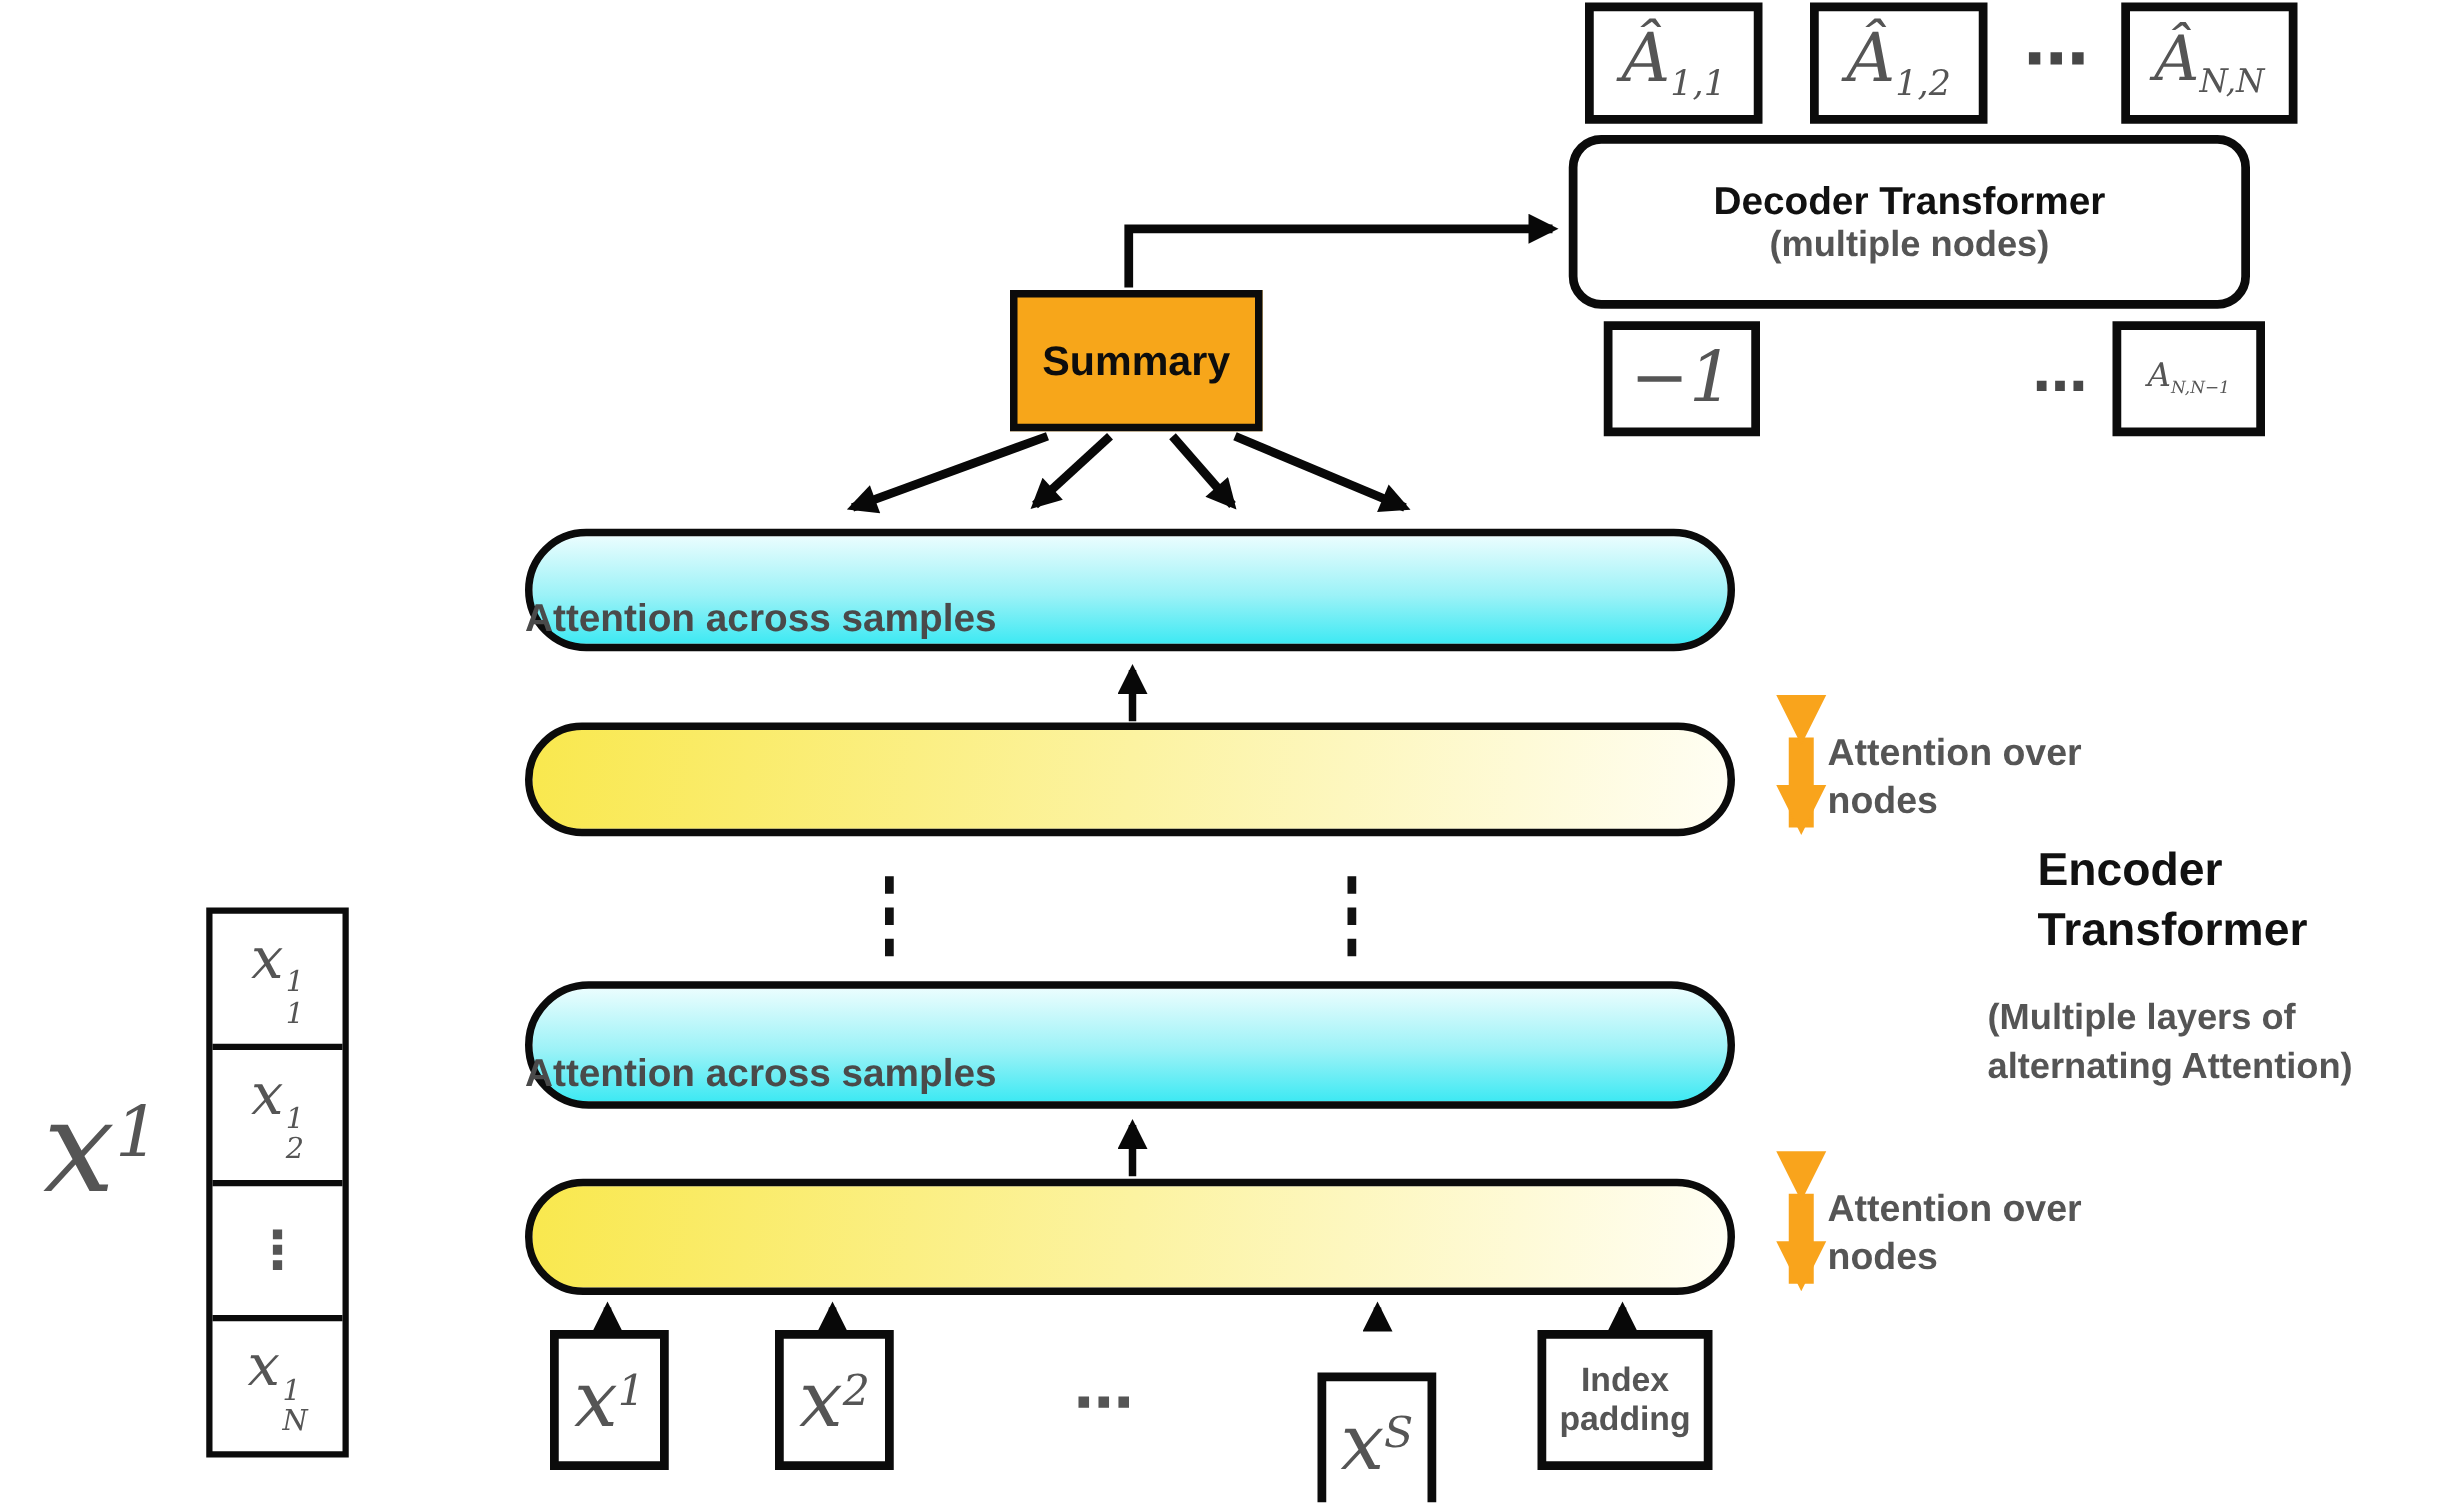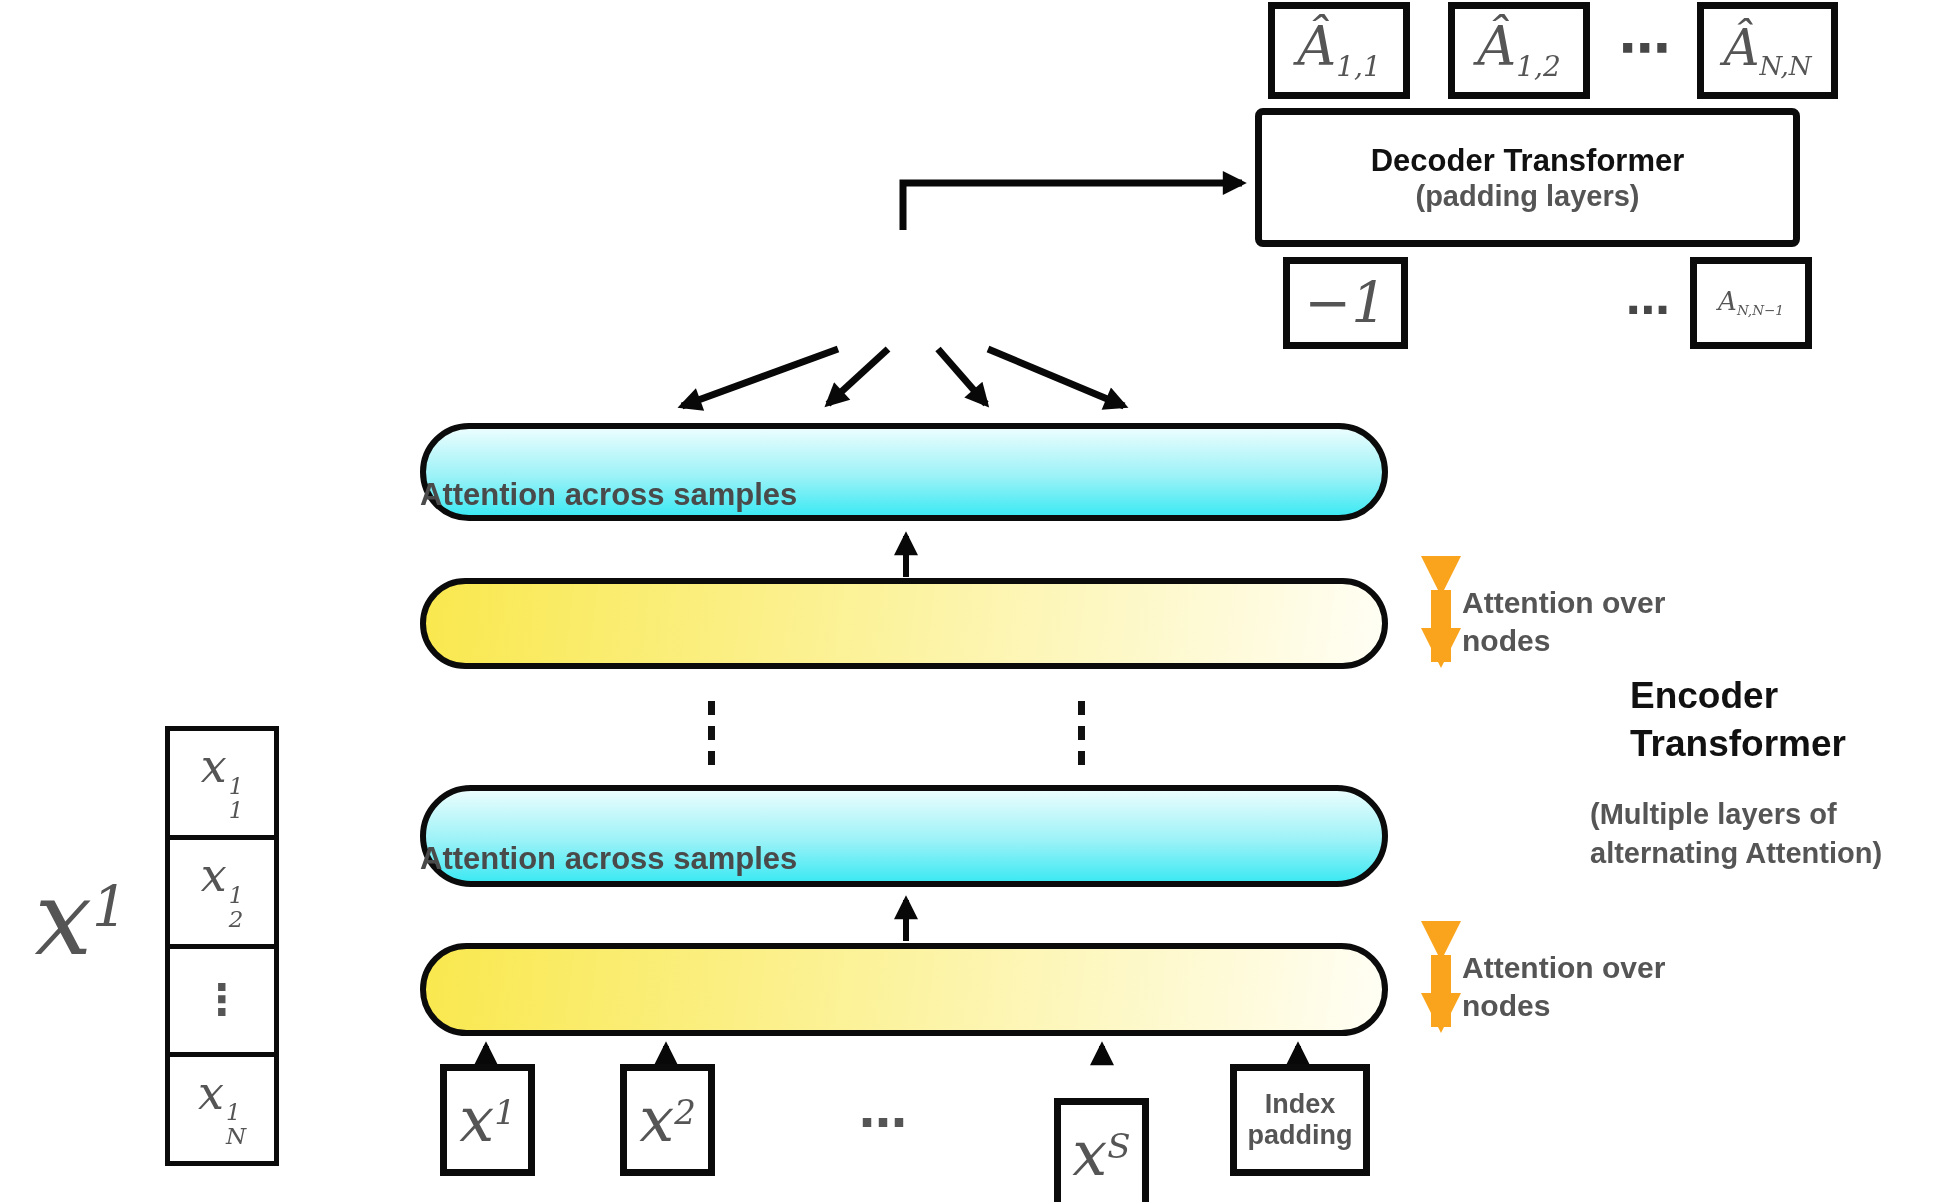--- a/index.html
+++ b/index.html
@@ -22,21 +22,21 @@
   .bar{position:absolute;left:420px;width:968px;box-sizing:border-box;
        border:6px solid var(--black);border-radius:52px;}
   .cyan{background:linear-gradient(180deg,var(--cyan-top) 0%,#9BF2F7 55%,var(--cyan-bottom) 100%);}
   .yellow{background:linear-gradient(97deg,var(--yellow-left) 0%,var(--yellow-right) 100%);}
   .lbl{position:absolute;font-weight:bold;text-align:left;line-height:1.25;}
   .gray{color:var(--text-gray);}
   .summary{position:absolute;left:808px;top:232px;width:202px;height:113px;box-sizing:border-box;
            background:var(--orange);border:6px solid var(--black);display:flex;align-items:center;
            justify-content:center;font-weight:bold;font-size:33px;color:#0d0d0d;}
   .decoder{position:absolute;left:1255px;top:108px;width:545px;height:139px;box-sizing:border-box;
-           background:#fff;border:7px solid var(--black);border-radius:8px;display:flex;
+           background:#fff;border:7px solid var(--black);border-radius:26px;display:flex;
            flex-direction:column;align-items:center;justify-content:center;}
   .dec-title{font-weight:bold;font-size:31px;color:#111;line-height:1.2;}
   .dec-sub{font-weight:bold;font-size:29px;color:var(--text-gray);line-height:1.2;}
   .dots{position:absolute;font-family:"DejaVu Sans",sans-serif;font-weight:bold;color:#474747;
         text-align:center;line-height:1;}
   .vdash{position:absolute;width:0;border-left:7px dashed #111;}
   .cells{position:absolute;left:165px;top:726px;width:114px;height:440px;border:5px solid var(--black);
          box-sizing:border-box;display:flex;flex-direction:column;background:#fff;}
   .cell{flex:1;border-top:5px solid var(--black);display:flex;align-items:center;
         justify-content:center;font-size:46px;}
@@ -100,31 +100,32 @@
   <div class="box" style="left:1448px;top:2px;width:142px;height:97px">
     <span class="math" style="font-size:54px"><span>Â</span><sub>1,2</sub></span>
   </div>
   <div class="dots" style="left:1597px;top:22px;width:96px;font-size:52px">⋯</div>
   <div class="box" style="left:1697px;top:2px;width:141px;height:97px">
     <span class="math" style="font-size:50px"><span>Â</span><sub>N,N</sub></span>
   </div>
 
   <div class="decoder">
     <div class="dec-title">Decoder Transformer</div>
-    <div class="dec-sub">(padding layers)</div>
+    <div class="dec-sub">(multiple nodes)</div>
   </div>
 
   <div class="box" style="left:1283px;top:257px;width:125px;height:92px">
     <span class="math" style="font-size:56px"><span>−1</span></span>
   </div>
   <div class="dots" style="left:1600px;top:288px;width:96px;font-size:44px">⋯</div>
   <div class="box" style="left:1690px;top:257px;width:122px;height:92px">
     <span class="math" style="font-size:26px"><span>A</span><sub>N,N−1</sub></span>
   </div>
 
+  <div class="summary">Summary</div>
 
   <div class="bar cyan" style="top:423px;height:98px"></div>
   <div class="lbl" style="left:420px;top:476px;width:968px;font-size:31px;color:#4a4a4a">Attention across samples</div>
 
   <div class="bar yellow" style="top:578px;height:91px"></div>
 
   <div class="vdash" style="left:708px;top:701px;height:64px"></div>
   <div class="vdash" style="left:1078px;top:701px;height:64px"></div>
 
   <div class="bar cyan" style="top:785px;height:102px"></div>

